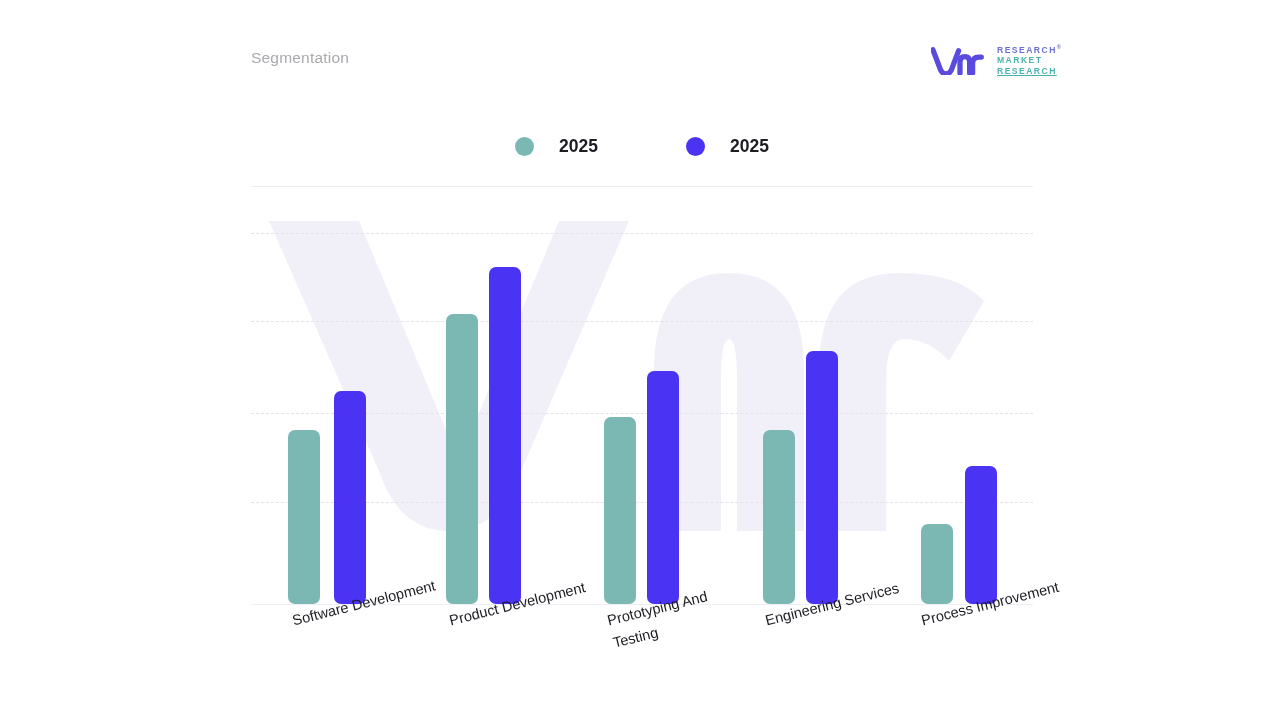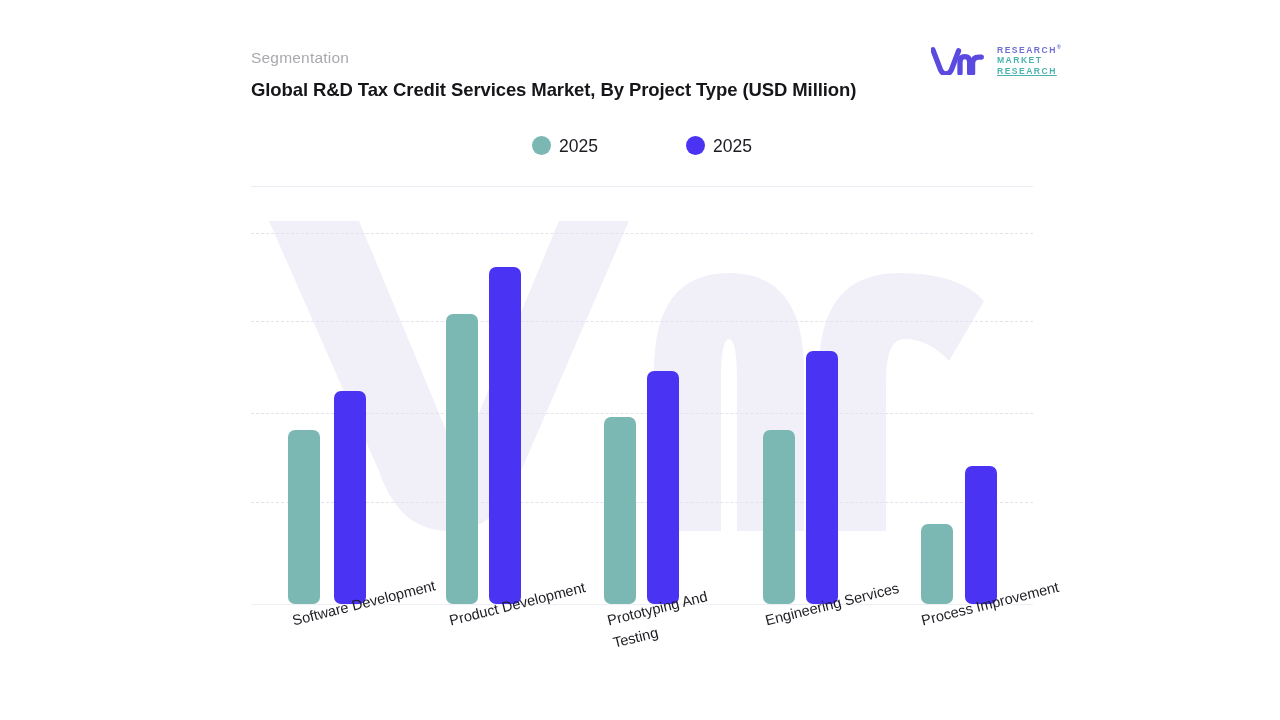--- a/index.html
+++ b/index.html
@@ -83,22 +83,23 @@
     left: 251px;
     top: 136px;
     width: 782px;
     display: flex;
     justify-content: center;
     align-items: center;
     gap: 88px;
   }
   .legend-item {
     display: flex;
-    align-items: flex-start;
-    gap: 8px;
+    align-items: center;
+    gap: 25px;
+    font-weight: bold;
   }
   .legend-dot {
     width: 19px;
     height: 19px;
     border-radius: 50%;
     flex: none;
   }
   .legend-text {
     font-size: 17.5px;
     color: #1d1c22;
@@ -181,21 +182,20 @@
     color: #1d1c22;
     line-height: 1.62;
   }
 </style>
 </head>
 <body>
 
 <div class="page">
 
   <div class="seg-label">Segmentation</div>
-  <div class="chart-title">Global R&amp;D Tax Credit Services Market, By Project Type (USD Million)</div>
 
   <div class="logo">
     <svg class="logo-mark" viewBox="0 0 120 62">
       <path d="M4 10 L20 52 Q24 60 31 60 Q38 60 42 52 L57 12" fill="none" stroke="#5b4ae0" stroke-width="11" stroke-linecap="round" stroke-linejoin="round"></path>
       <path d="M60 58 L60 36 Q60 24 70 24 Q80 24 80 36 L80 58" fill="none" stroke="#5b4ae0" stroke-width="11" stroke-linecap="round" stroke-linejoin="round"></path>
       <path d="M86 58 L86 38 Q86 25 99 25 L104 25" fill="none" stroke="#5b4ae0" stroke-width="11" stroke-linecap="round" stroke-linejoin="round"></path>
     </svg>
     <div class="logo-words">
       <div class="lw-verified"><span>RESEARCH</span><span class="reg">®</span></div>
       <div class="lw-market">MARKET</div>

